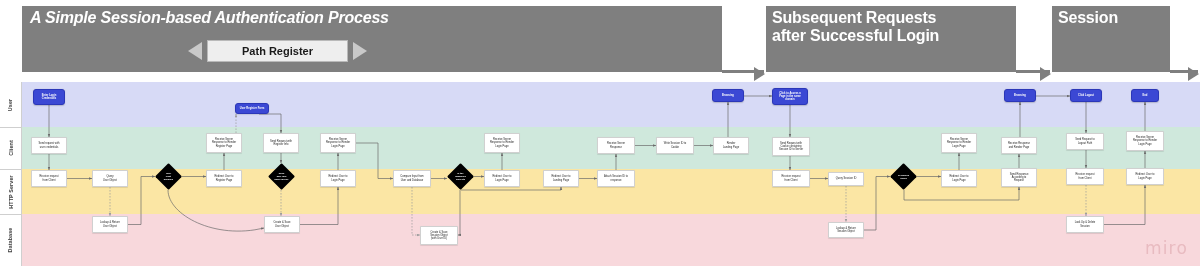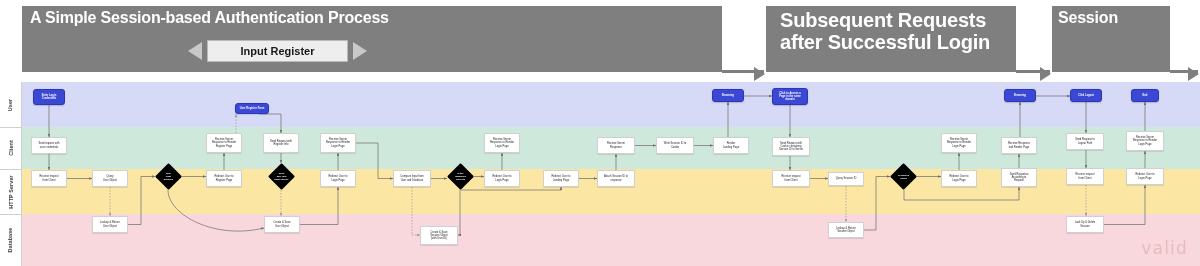--- a/index.html
+++ b/index.html
@@ -162,31 +162,31 @@
     opacity:.85;
   }
 </style>
 </head>
 <body>
 
 <div id="canvas">
 
   <div id="header-layer">
       <div class="phase-band" style="left: 22px; top: 6px; width: 700px; height: 66px;"></div>
-      <div class="phase-title" style="left: 30px; top: 9px; font-size: 16px; width: 688px;">A Simple Session-based Authentication Process</div>
+      <div class="phase-title" style="left: 30px; top: 9px; font-size: 16px; width: 688px; font-style: italic;">A Simple Session-based Authentication Process</div>
       <div class="phase-band" style="left: 766px; top: 6px; width: 250px; height: 66px;"></div>
-      <div class="phase-title" style="left: 772px; top: 9px; font-size: 20px; width: 238px; margin-left: 8px;">Subsequent Requests
+      <div class="phase-title" style="left: 772px; top: 9px; font-size: 16px; width: 238px;">Subsequent Requests
 after Successful Login</div>
       <div class="phase-band" style="left: 1052px; top: 6px; width: 118px; height: 66px;"></div>
       <div class="phase-title" style="left: 1058px; top: 9px; font-size: 16px; width: 106px;">Session</div>
       <div class="phase-arrow" style="left: 722px; top: 70px; width: 42px;"></div>
       <div class="phase-arrow" style="left: 1016px; top: 70px; width: 34px;"></div>
       <div class="phase-arrow" style="left: 1170px; top: 70px; width: 28px;"></div>
       <div class="subphase-arrow-l" style="left: 188px; top: 42px;"></div>
-      <div class="subphase" style="left: 207px; top: 40px; width: 141px; height: 22px; font-size: 11px;">Input Register</div>
+      <div class="subphase" style="left: 207px; top: 40px; width: 141px; height: 22px; font-size: 11px;">Path Register</div>
       <div class="subphase-arrow-r" style="left: 353px; top: 42px;"></div>
     </div>
 
   <div id="lanes">
       <div class="lane" style="top: 0px; height: 45px;">
         <div class="lane-strip" style="background: rgb(215, 218, 246);"></div>
         <div class="lane-label">
           <span>User</span>
         </div>
       </div>
@@ -362,14 +362,14 @@
       <div class="node box" style="left: 1066px; top: 216px; width: 38px; height: 17px;">Look Up &amp; Delete
 Session</div>
       <div class="node start" style="left: 1131px; top: 89px; width: 28px; height: 13px;">End</div>
       <div class="node box" style="left: 1126px; top: 131px; width: 38px; height: 20px;">Receive Server
 Response to Render
 Login Page</div>
       <div class="node box" style="left: 1126px; top: 168px; width: 38px; height: 17px;">Redirect User to
 Login Page</div>
     </div>
 
-  <div id="miro">valid</div>
+  <div id="miro">miro</div>
 </div>
 
 </body></html>

